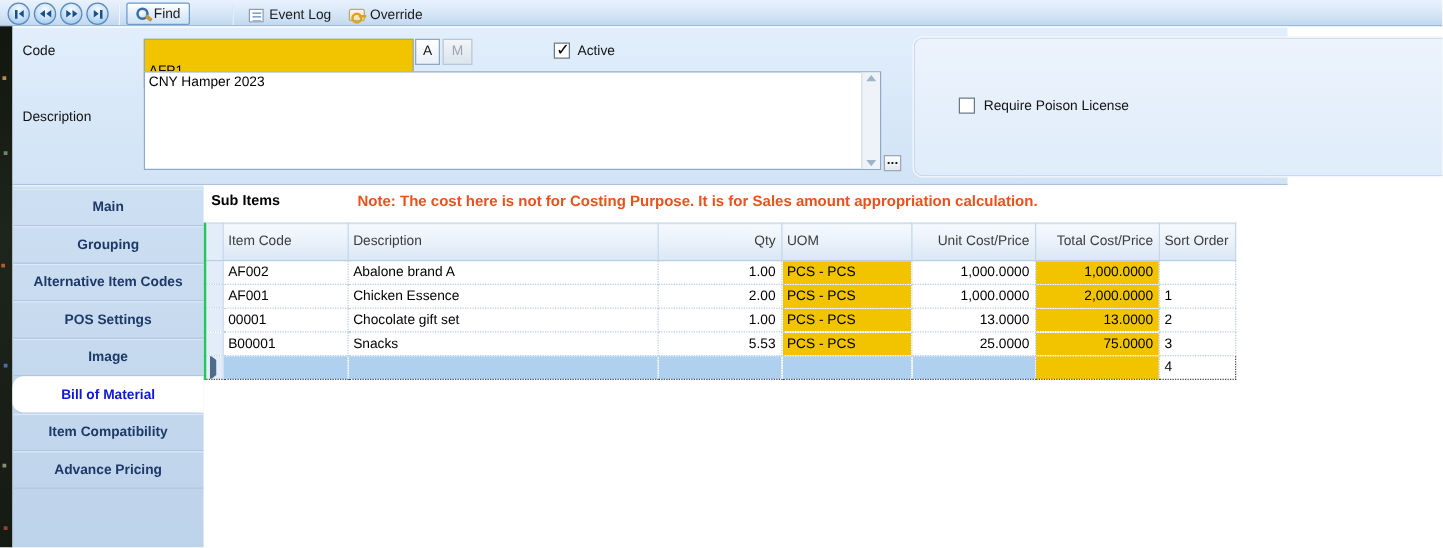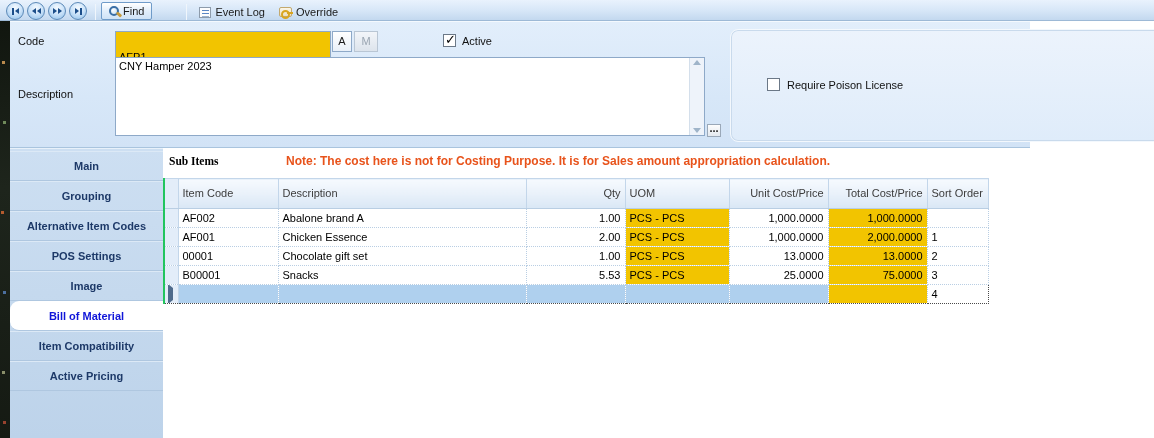--- a/index.html
+++ b/index.html
@@ -68,21 +68,21 @@
   .sidebar { position:absolute; left:10px; top:148px; width:153px; height:290px;
     background:linear-gradient(#cddff2,#bdd3ea); border-top:1px solid #e8f1fa; }
   .tab { height:30px; display:flex; align-items:center; justify-content:center;
     border-bottom:1px solid #afc7e0; box-shadow:0 1px 0 #dce9f6 inset; cursor:pointer;
     font-weight:bold; color:#1d3968; text-align:center; }
   .tab.selected { background:#fff; border-radius:9px 0 0 9px; box-shadow:none; border-bottom:1px solid #afc7e0;
     color:#1016d9; }
 
   
   .content { position:absolute; left:163px; top:148px; width:991px; height:290px; background:#fff; }
-  .subitems-title { position:absolute; left:6px; top:7px; font-weight:bold; color:#000; font-size:11.5px;font-family:Liberation Serif, serif; }
+  .subitems-title { position:absolute; left:6px; top:7px; font-weight:bold; color:#000; font-size:11.5px; }
   .note { position:absolute; left:123px; top:6px; font-weight:bold; color:#e8531b; font-size:12px; }
 
   table.grid { position:absolute; left:0; top:30px; border-collapse:collapse; table-layout:fixed; width:824px;
     border-left:2px solid #22c55e;padding-left:10px; }
   .grid th { height:30px; font-weight:normal; color:#3c3c3c; vertical-align:middle; padding:0 4px;
     background:linear-gradient(#f6fafe,#e9f1fa 50%,#d9e7f5); border-right:1px solid #c3d6ea; border-top:1px solid #c3d6ea;
     border-bottom:1px solid #b9cee3; text-align:left; line-height:13px; }
   .grid th.num { text-align:right; }
   .grid td { height:19px; padding:0 4px; border-right:1px dotted #b9cee3; border-bottom:1px dotted #b9cee3;
     background:#fff; white-space:nowrap; overflow:hidden; color:#000; }
@@ -180,21 +180,21 @@
         <div class="tab">
           <span>Image</span>
         </div>
         <div class="tab selected">
           <span>Bill of Material</span>
         </div>
         <div class="tab">
           <span>Item Compatibility</span>
         </div>
         <div class="tab">
-          <span>Active Pricing</span>
+          <span>Advance Pricing</span>
         </div>
       </div>
   </div>
 
   <div class="content">
     <span class="subitems-title">Sub Items</span>
     <span class="note">Note: The cost here is not for Costing Purpose. It is for Sales amount appropriation calculation.</span>
 
     <table class="grid">
       <colgroup>

